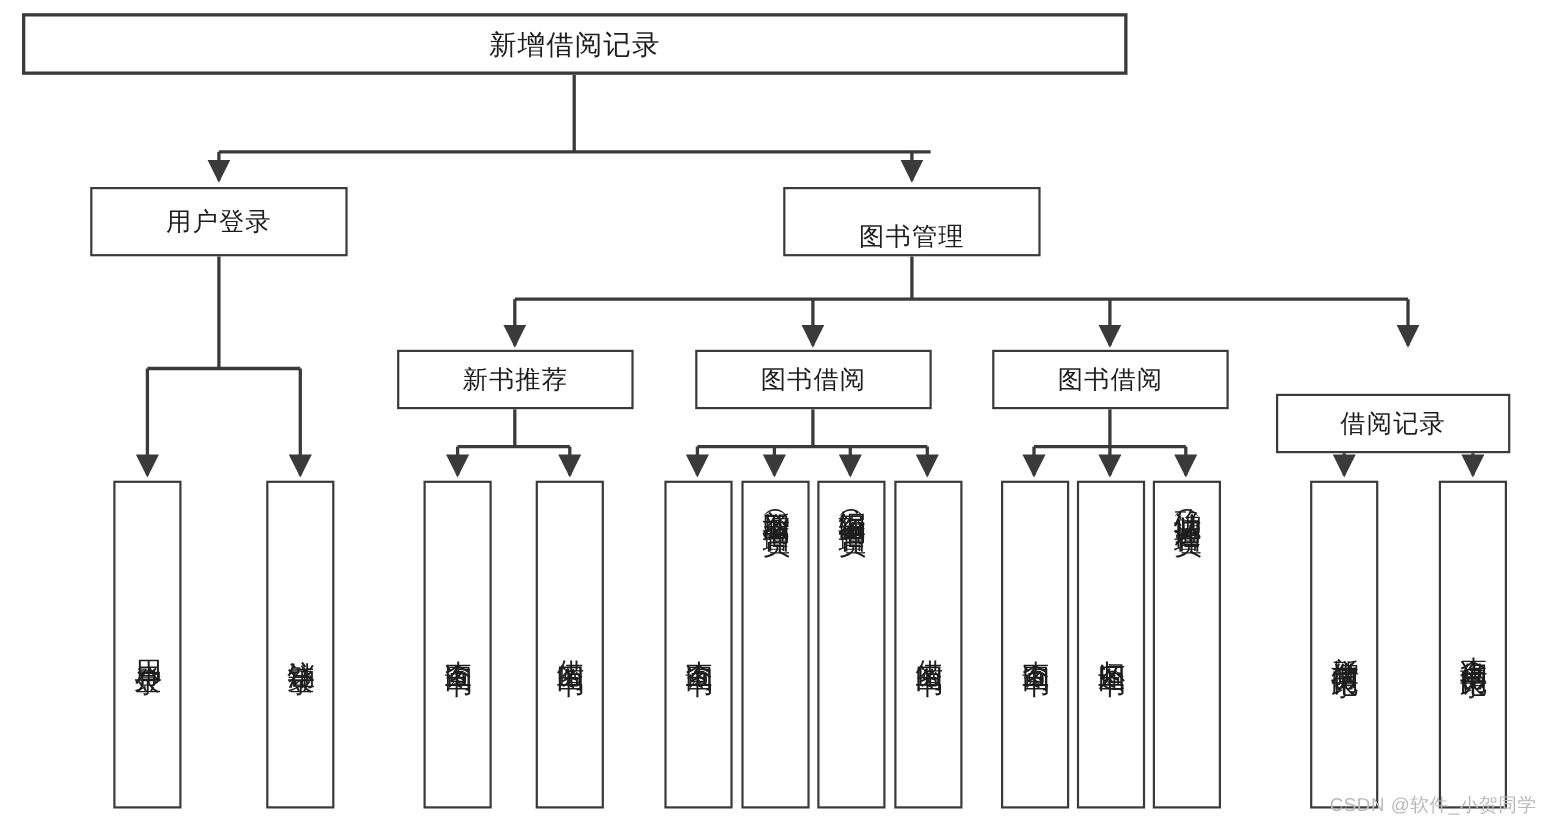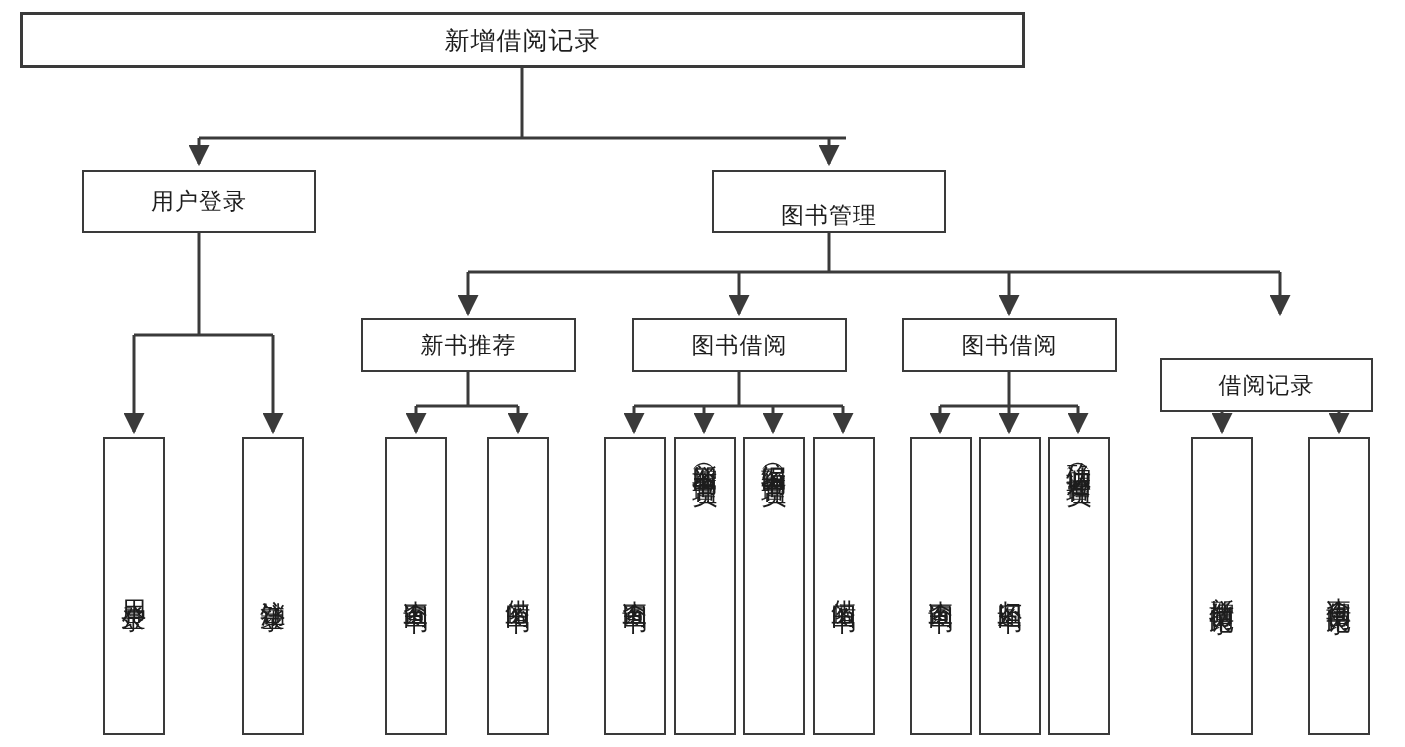--- a/index.html
+++ b/index.html
@@ -191,14 +191,15 @@
     <span class="node-label">确认归还（管理员）</span>
   </div>
 
   <div class="node-box leaf v-center" style="left:1191px; top:437px; width:62px; height:298px;">
     <span class="node-label">新增借阅记录</span>
   </div>
   <div class="node-box leaf v-center" style="left:1308px; top:437px; width:62px; height:298px;">
     <span class="node-label">查询借阅记录</span>
   </div>
 
+  <div id="watermark">CSDN @软件_小贺同学</div>
 
 </div>
 
 </body></html>

